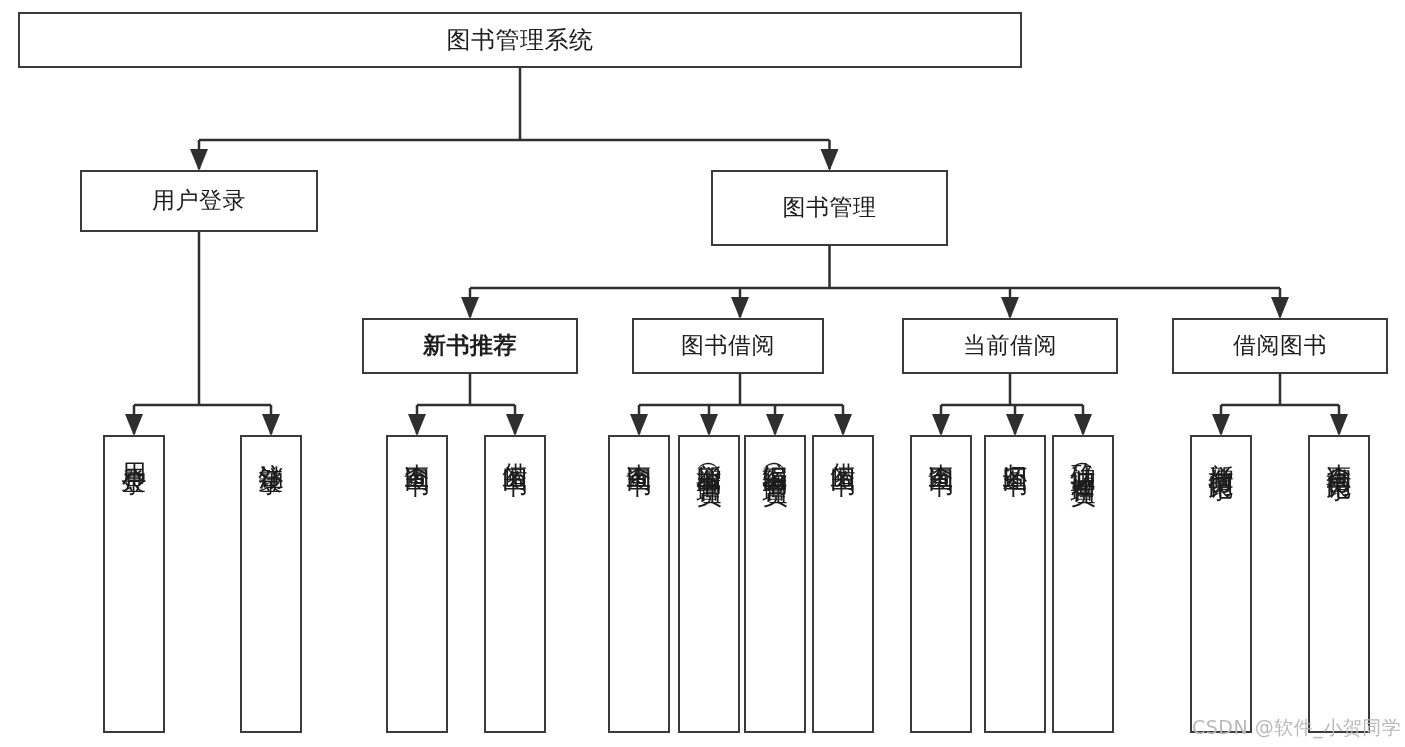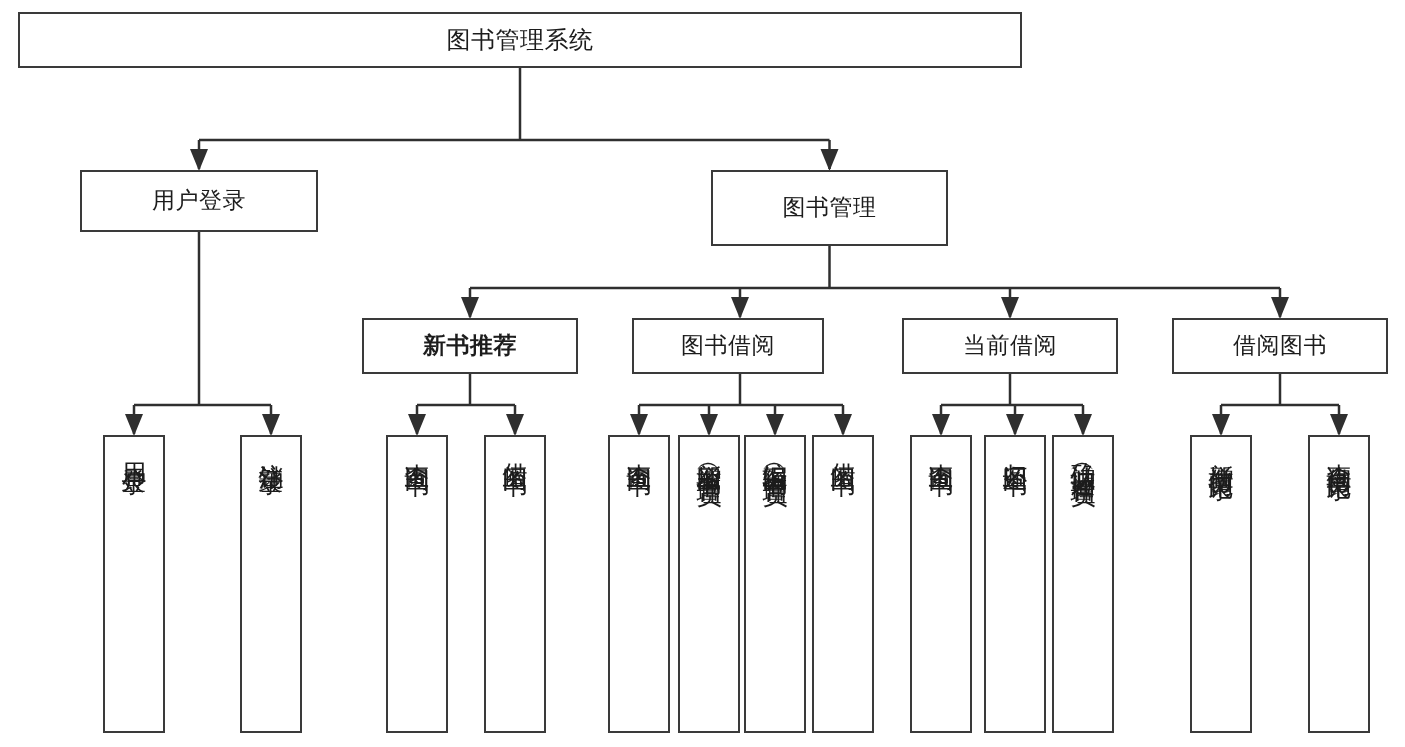--- a/index.html
+++ b/index.html
@@ -186,14 +186,15 @@
         <span class="node-label">确认归还（管理员）</span>
       </div>
       <div class="node vertical" style="left: 1190px; top: 435px; width: 62px; height: 298px;">
         <span class="node-label">新增借阅记录</span>
       </div>
       <div class="node vertical" style="left: 1308px; top: 435px; width: 62px; height: 298px;">
         <span class="node-label">查询借阅记录</span>
       </div>
     </div>
 
+  <div class="watermark" style="left: 1192px; top: 715px;">CSDN @软件_小贺同学</div>
 
 </div>
 
 </body></html>

